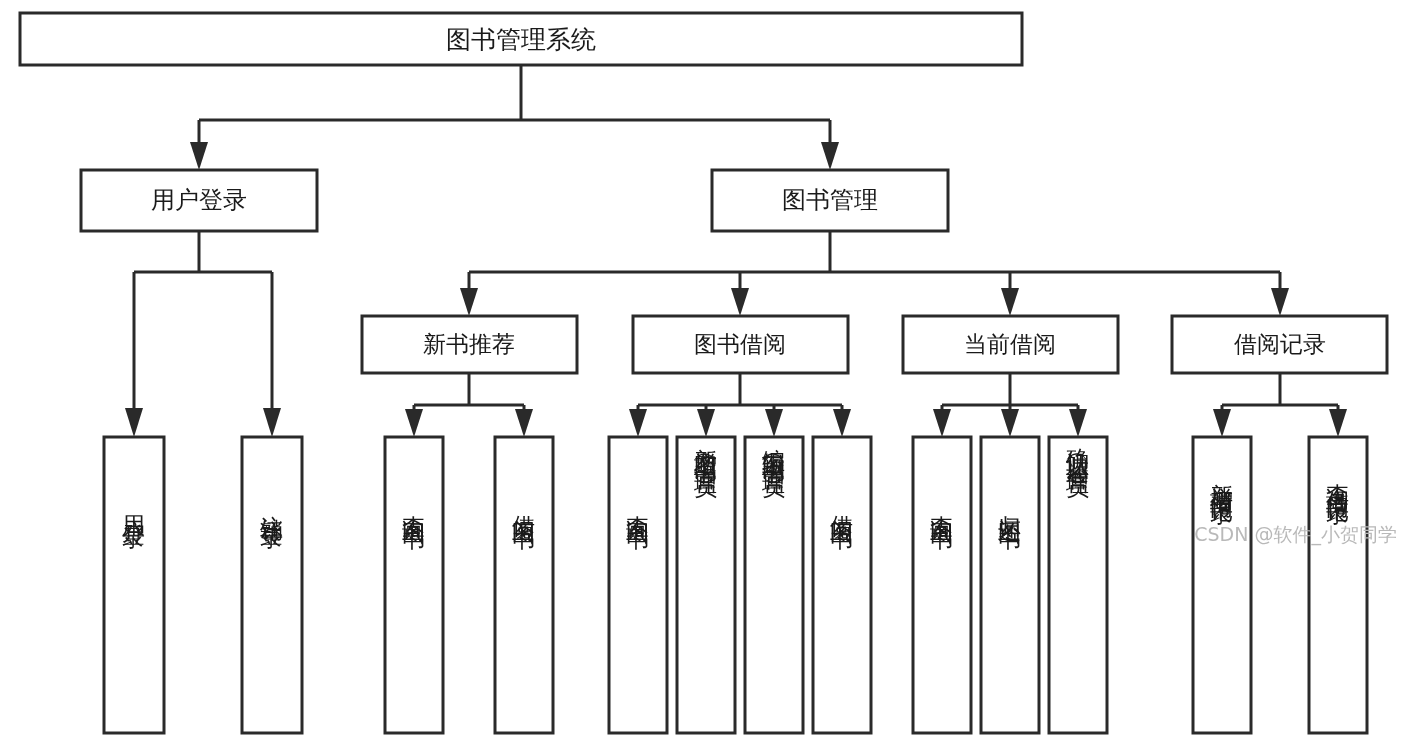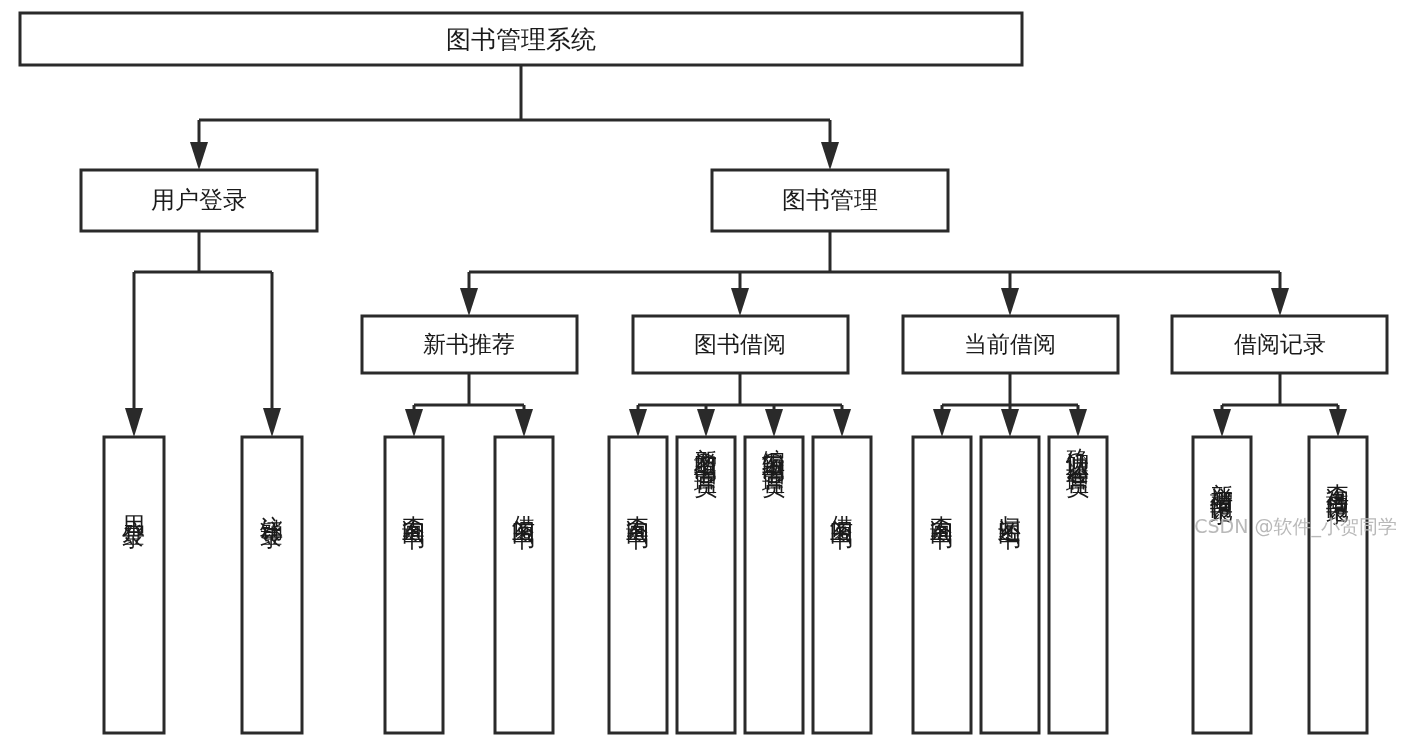--- a/index.html
+++ b/index.html
@@ -55,21 +55,21 @@
     stroke-width: 3;
     fill: none;
   }
   .arrow-head {
     fill: #2a2a2a;
     stroke: none;
   }
   .watermark {
     position: absolute;
     right: 8px;
-    bottom: 14px;
+    bottom: 6px;
     font-family: "DejaVu Sans", "Liberation Sans", sans-serif;
     font-size: 19px;
     color: #b9b9b9;
     white-space: nowrap;
     pointer-events: none;
   }
 </style>
 </head>
 <body>
 

